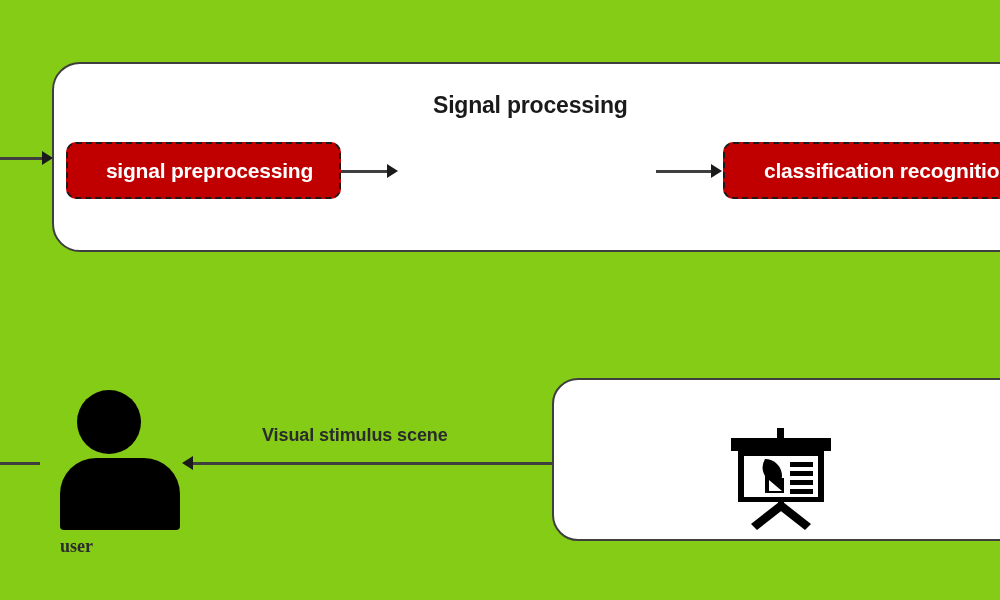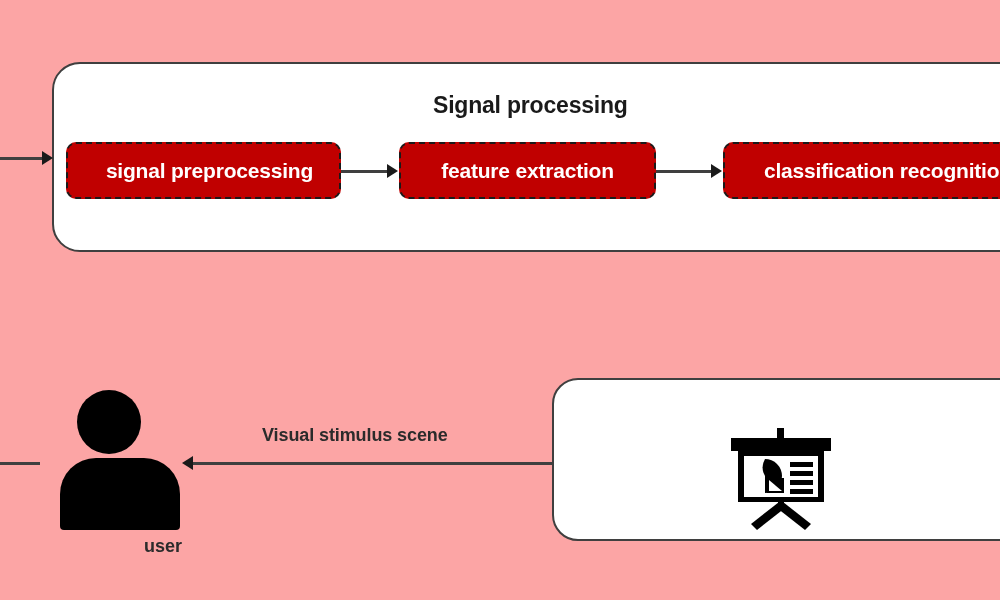--- a/index.html
+++ b/index.html
@@ -7,21 +7,21 @@
     padding: 0;
     background: #ffffff;
   }
   body {
     font-family: "Liberation Sans", sans-serif;
   }
   #canvas {
     position: relative;
     width: 1000px;
     height: 600px;
-    background: #fca5a5;
+    background: #84cc16;
     overflow: hidden;
   }
 
   
   .group-box {
     position: absolute;
     border: 2px solid #3f3f3f;
     border-radius: 28px;
     background: #ffffff;
     box-sizing: border-box;
@@ -154,24 +154,25 @@
     width: 120px;
     height: 72px;
     background: #000000;
     border-radius: 36px 36px 4px 4px;
   }
   #user-label {
     position: absolute;
     left: 60px;
     top: 536px;
     width: 122px;
-    text-align: right;
+    text-align: left;
     font-weight: bold;
     font-size: 18px;
     color: #2b2b2b;
+    font-family: Liberation Serif, serif;
   }
 
   
   #vr-icon {
     position: absolute;
     left: 727px;
     top: 428px;
     width: 108px;
     height: 102px;
   }
@@ -186,21 +187,20 @@
   <div class="group-title" id="signal-title">Signal processing</div>
 
   <div class="hline" id="arrow-in-line"></div>
   <div class="arrowhead-right" id="arrow-in-head"></div>
 
   <div class="stage-box" id="stage-preprocessing">signal preprocessing</div>
 
   <div class="hline" id="arrow-1-line"></div>
   <div class="arrowhead-right" id="arrow-1-head"></div>
 
-  <div class="stage-box" id="stage-feature">feature extraction</div>
 
   <div class="hline" id="arrow-2-line"></div>
   <div class="arrowhead-right" id="arrow-2-head"></div>
 
   <div class="stage-box" id="stage-classify">classification recognition</div>
 
   <div class="group-box" id="vr-group"></div>
 
 
   <svg id="vr-icon" viewBox="0 0 108 102" xmlns="http://www.w3.org/2000/svg">

